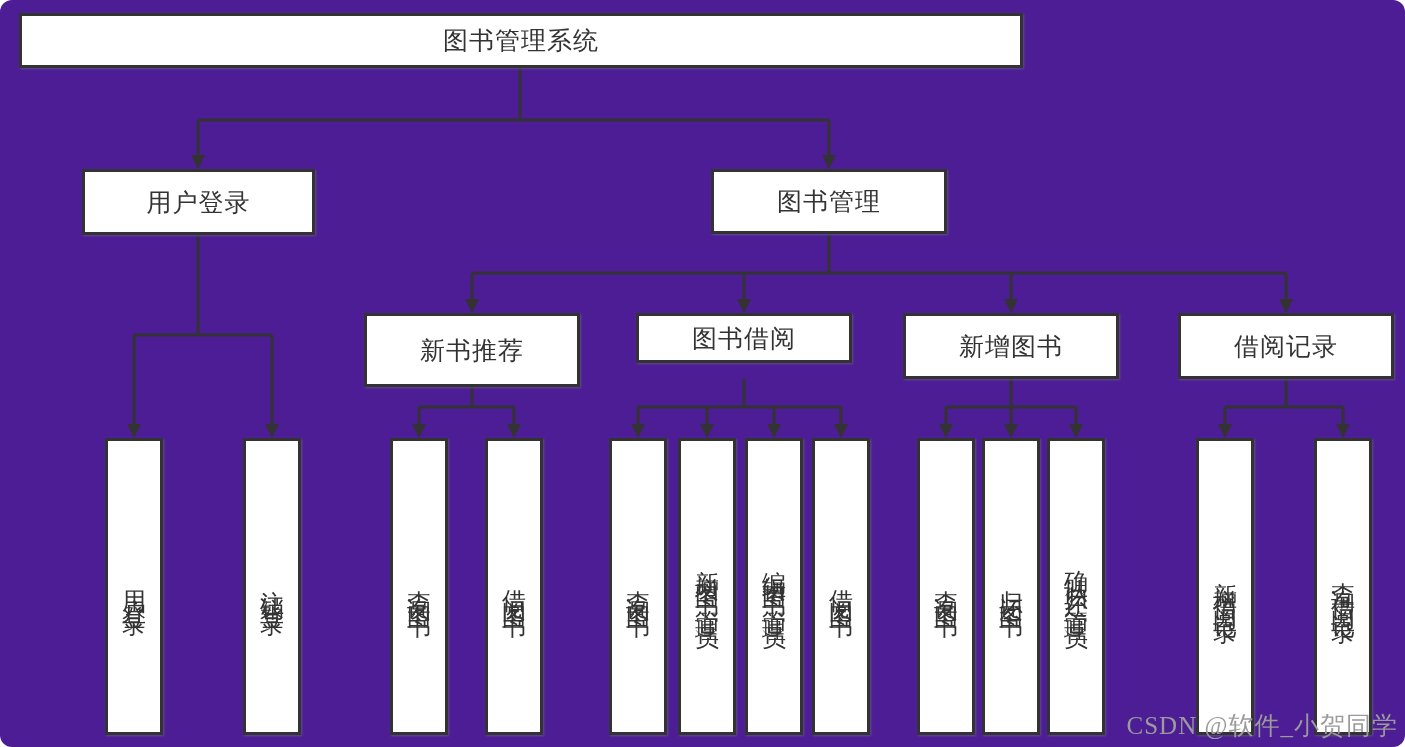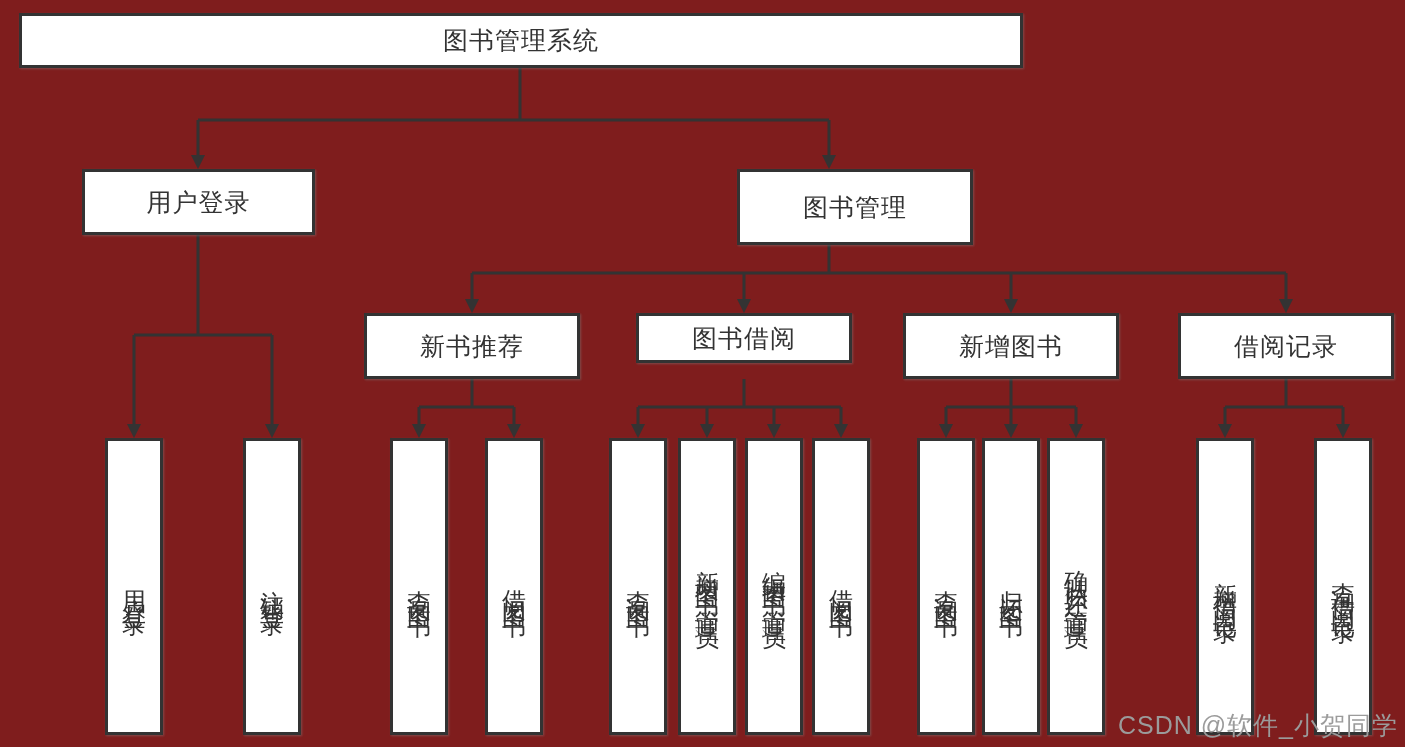--- a/index.html
+++ b/index.html
@@ -1,18 +1,18 @@
 <!DOCTYPE html>
 <html><head>
 <meta charset="utf-8">
 <style>
   html,body{margin:0;padding:0;background:#ffffff;}
   .canvas{
-    position:relative;width:1405px;height:747px;background:#7f1d1d;
-    font-family:Liberation Sans, sans-serif;overflow:hidden;
+    position:relative;width:1405px;height:747px;background:#4c1d95;
+    font-family:Liberation Serif, serif;overflow:hidden;border-radius:12px;
   }
   svg.connectors{position:absolute;left:0;top:0;width:1405px;height:747px;}
   .box{
     position:absolute;box-sizing:border-box;background:#ffffff;
     border:3px solid #333333;display:flex;align-items:center;justify-content:center;
     color:#333333;box-shadow:1px 1px 2px rgba(130,130,130,0.45);
   }
   .lbl-h{
     font-size:25px;letter-spacing:1px;color:#333333;white-space:nowrap;line-height:1;
   }
@@ -80,25 +80,25 @@
     </g>
   </svg>
 
   <div class="box" style="left:19px;top:13px;width:1004px;height:55px">
     <span class="lbl-h">图书管理系统</span>
   </div>
 
   <div class="box" style="left:82px;top:169px;width:233px;height:66px">
     <span class="lbl-h">用户登录</span>
   </div>
-  <div class="box" style="left:737px;top:169px;width:236px;height:76px">
+  <div class="box" style="left:711px;top:169px;width:236px;height:65px">
     <span class="lbl-h">图书管理</span>
   </div>
 
-  <div class="box" style="left:364px;top:313px;width:216px;height:66px">
+  <div class="box" style="left:364px;top:313px;width:216px;height:74px">
     <span class="lbl-h">新书推荐</span>
   </div>
   <div class="box" style="left:636px;top:313px;width:216px;height:50px">
     <span class="lbl-h">图书借阅</span>
   </div>
   <div class="box" style="left:903px;top:313px;width:216px;height:66px">
     <span class="lbl-h">新增图书</span>
   </div>
   <div class="box" style="left:1178px;top:313px;width:216px;height:66px">
     <span class="lbl-h">借阅记录</span>

